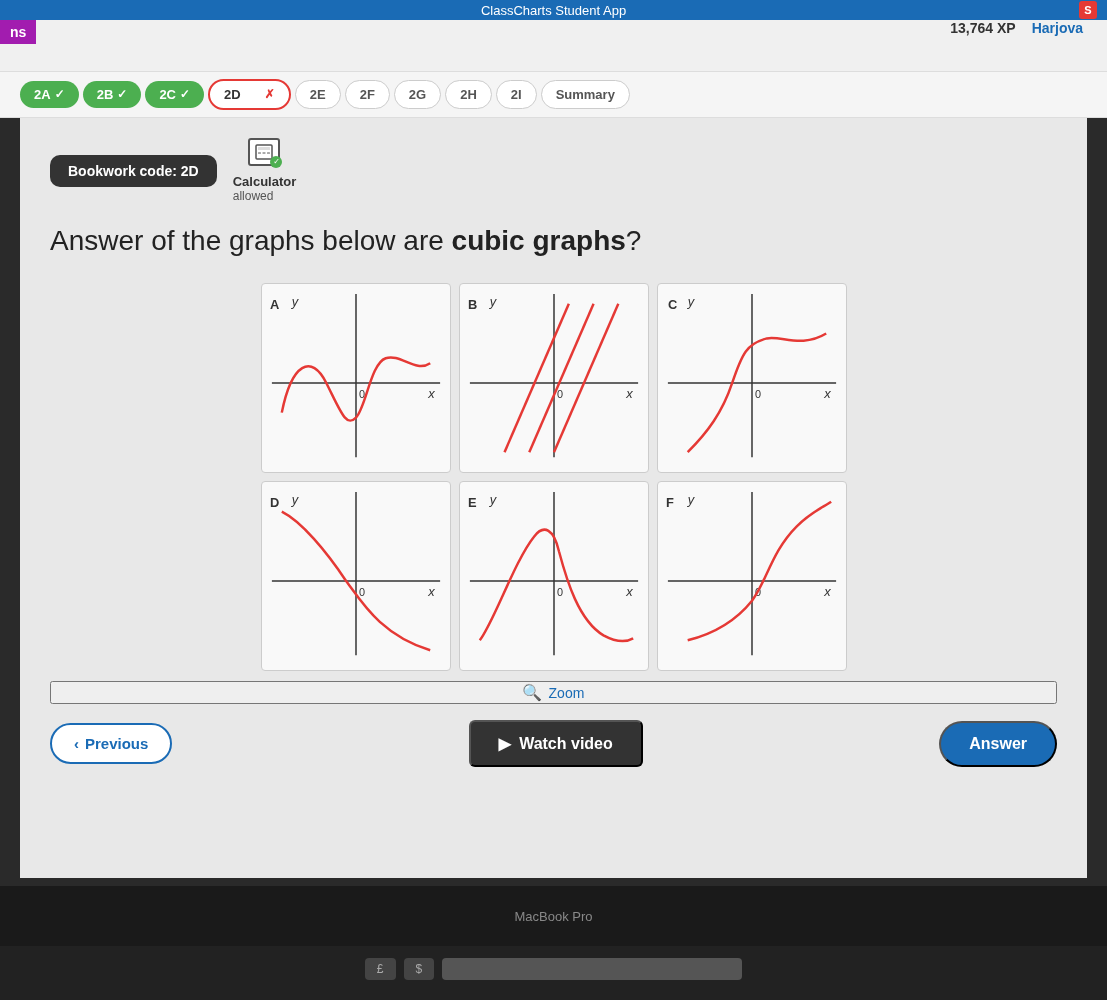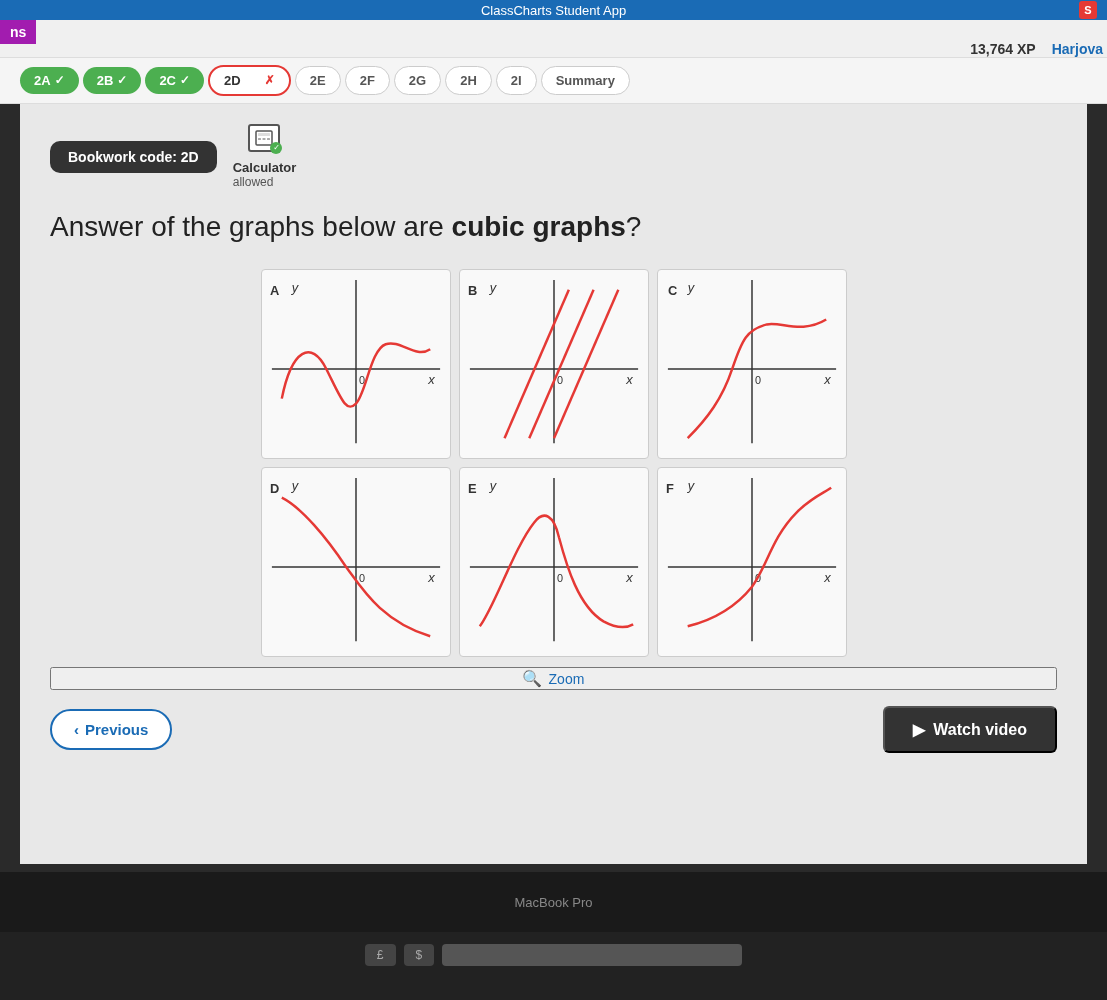--- a/index.html
+++ b/index.html
@@ -42,25 +42,25 @@
       display: flex;
       align-items: center;
       justify-content: center;
       font-size: 11px;
       font-weight: bold;
     }
 
     
     .xp-bar {
       background: #f0f0f0;
-      height: 38px;
-      display: flex;
-      align-items: flex-end;
+      height: 52px;
+      display: flex;
+      align-items: flex-start;
       justify-content: flex-end;
-      padding-right: 4px;
+      padding-right: 24px;
       border-bottom: 1px solid #ddd;
     }
     .xp-text { font-size: 14px; color: #333; font-weight: 600; }
     .username { font-size: 14px; color: #1a6bb5; margin-left: 16px; font-weight: 600; }
 
     
     .tab-bar {
       background: #f5f5f5;
       height: 46px;
       display: flex;
@@ -444,20 +444,23 @@
 
     <div class="action-row">
       <button class="prev-btn">
         <span>‹</span>
         <span>Previous</span>
       </button>
       <button class="watch-btn">
         <span>▶</span>
         <span>Watch video</span>
       </button>
+      <button class="answer-btn">
+        <span>Answer</span>
+      </button>
     </div>
 
   </div>
 
   <div class="macbook-bar">
     <span>MacBook Pro</span>
   </div>
   <div class="keyboard-area">
     <div style="display:flex;gap:8px;align-items:center;padding-top:4px;">
       <div style="background:#444;color:#aaa;padding:4px 12px;border-radius:4px;font-size:12px;">£</div>

